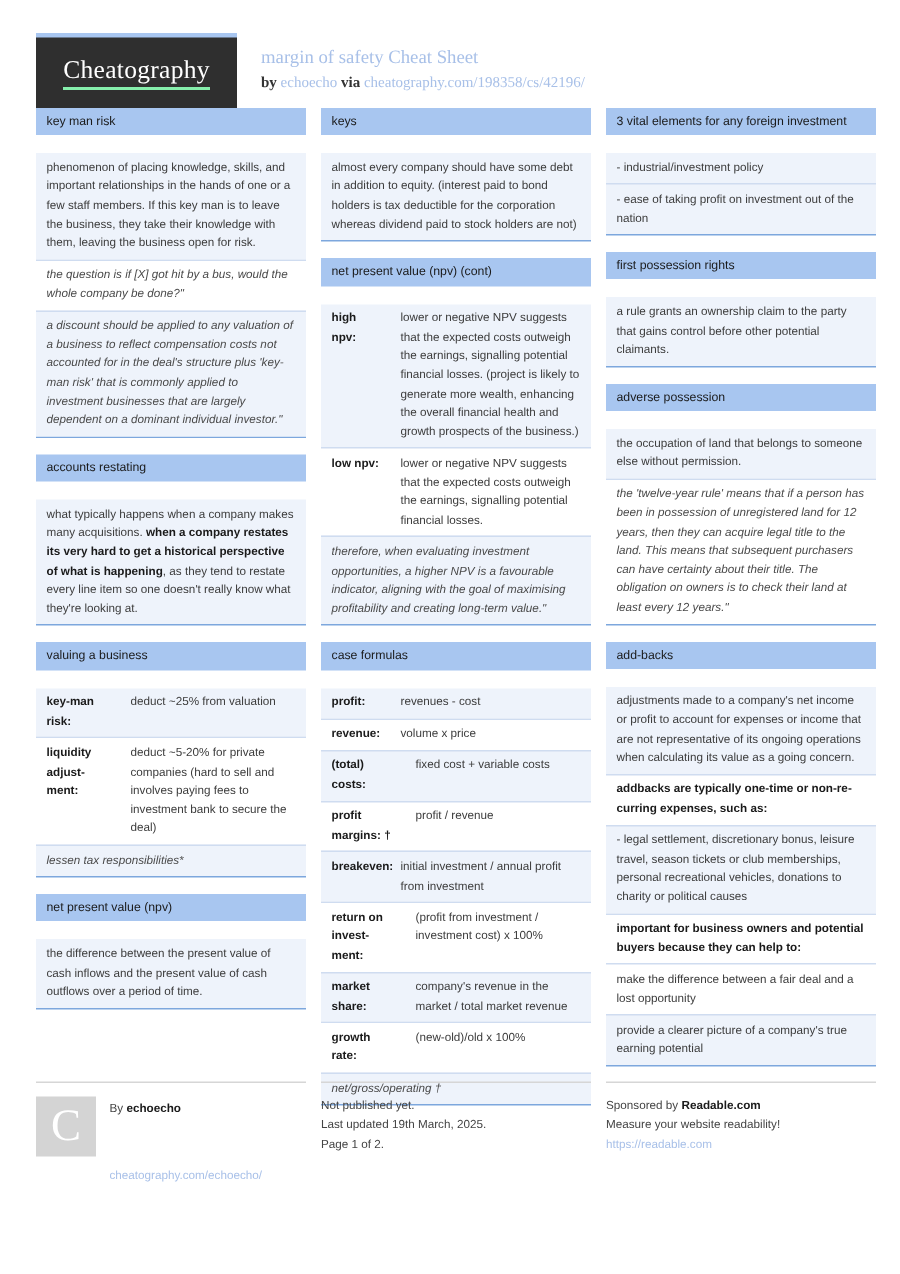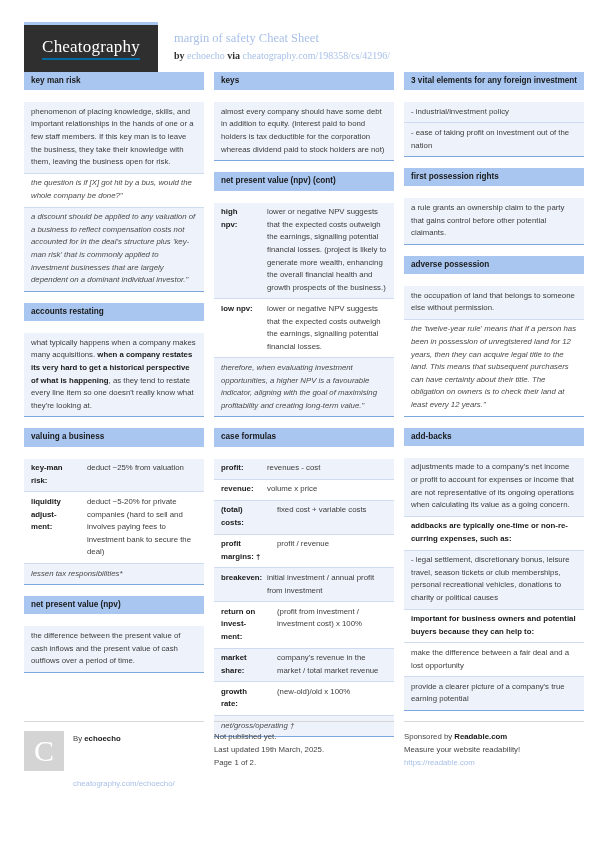--- a/index.html
+++ b/index.html
@@ -15,42 +15,42 @@
   .header { display: flex; align-items: flex-start; padding-top: 22px; height: 64px; }
   .logo {
     width: 134px; height: 50px; background: #2f2f2f;
     border-top: 3px solid #a8c6f0;
     display: flex; align-items: center; justify-content: center;
     flex: 0 0 auto;
   }
   .logo-text {
     color: #ffffff; font-family: "Liberation Serif", serif;
     font-size: 17px; letter-spacing: .2px;
-    border-bottom: 2px solid #0369a1; padding-bottom: 1px;
+    border-bottom: 2px solid #86efac; padding-bottom: 1px;
   }
   .title-block { padding-left: 16px; padding-top: 8px; }
   .sheet-title {
     font-family: "Liberation Serif", serif;
     font-size: 12.5px; color: #a8c0e8; line-height: 1.35;
   }
   .byline {
     font-family: "Liberation Serif", serif;
     font-size: 10px; color: #444; line-height: 1.4; margin-top: 2px;
   }
   .byline .lnk { color: #a8c0e8; }
   .byline b { color: #333; font-weight: bold; }
 
   
   .columns { display: flex; gap: 10px; margin-top: 8px; }
   .col { width: 180px; flex: 0 0 180px; }
 
   .block { margin-bottom: 11px; border-bottom: 1px solid #7da7dd; }
   .block-title {
     background: #a8c6f0; color: #1a1a1a;
-    font-size: 8.2px; font-weight: bold;
+    font-size: 8.2px; font-weight: normal;
     padding: 4px 6px 4px 7px; line-height: 1.25;
   }
   .rows { width: 100%; margin-top: 12px; }
   .row { display: flex; font-size: 7.8px; line-height: 1.62; }
   .row.alt { background: #eef3fb; }
   .row.plain { background: #ffffff; }
   .row.sep { border-top: 1px solid #cfdcf0; }
   .cell { padding: 3.5px 6px 4px 7px; }
   .cell.k { width: 46px; flex: 0 0 46px; font-weight: bold; color: #1a1a1a; }
   .cell.k.wide { width: 56px; flex: 0 0 56px; }

